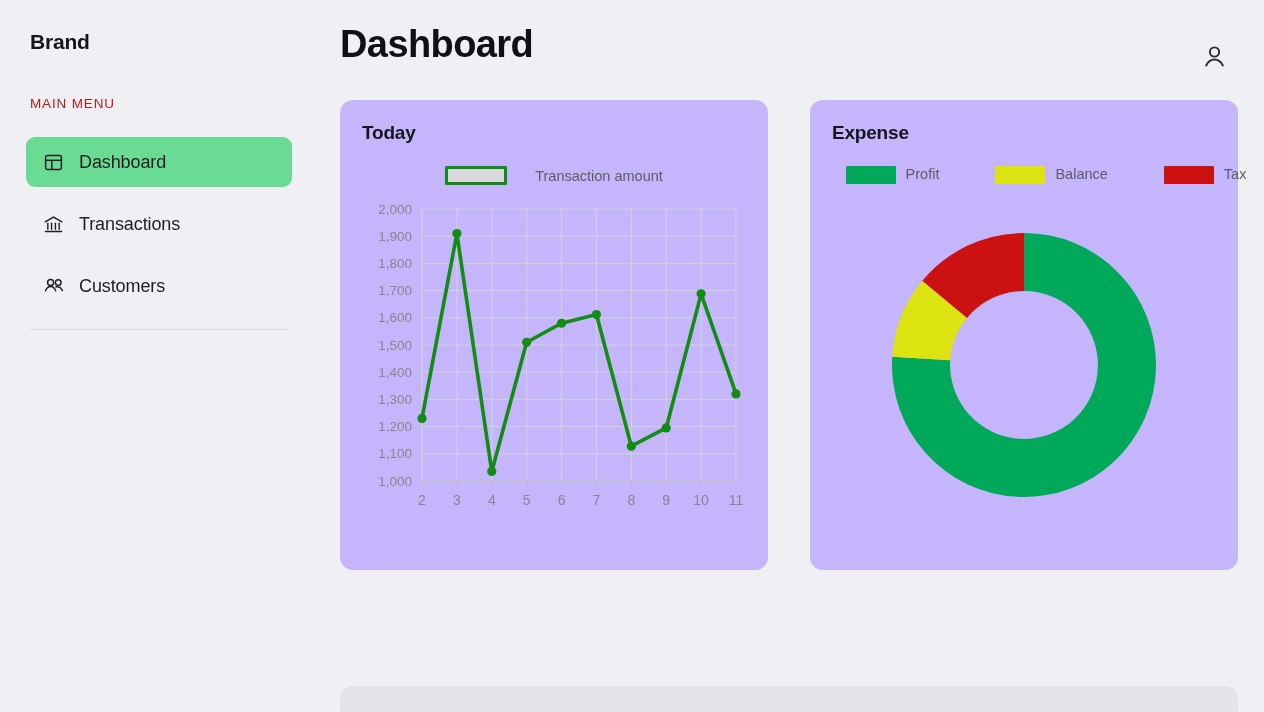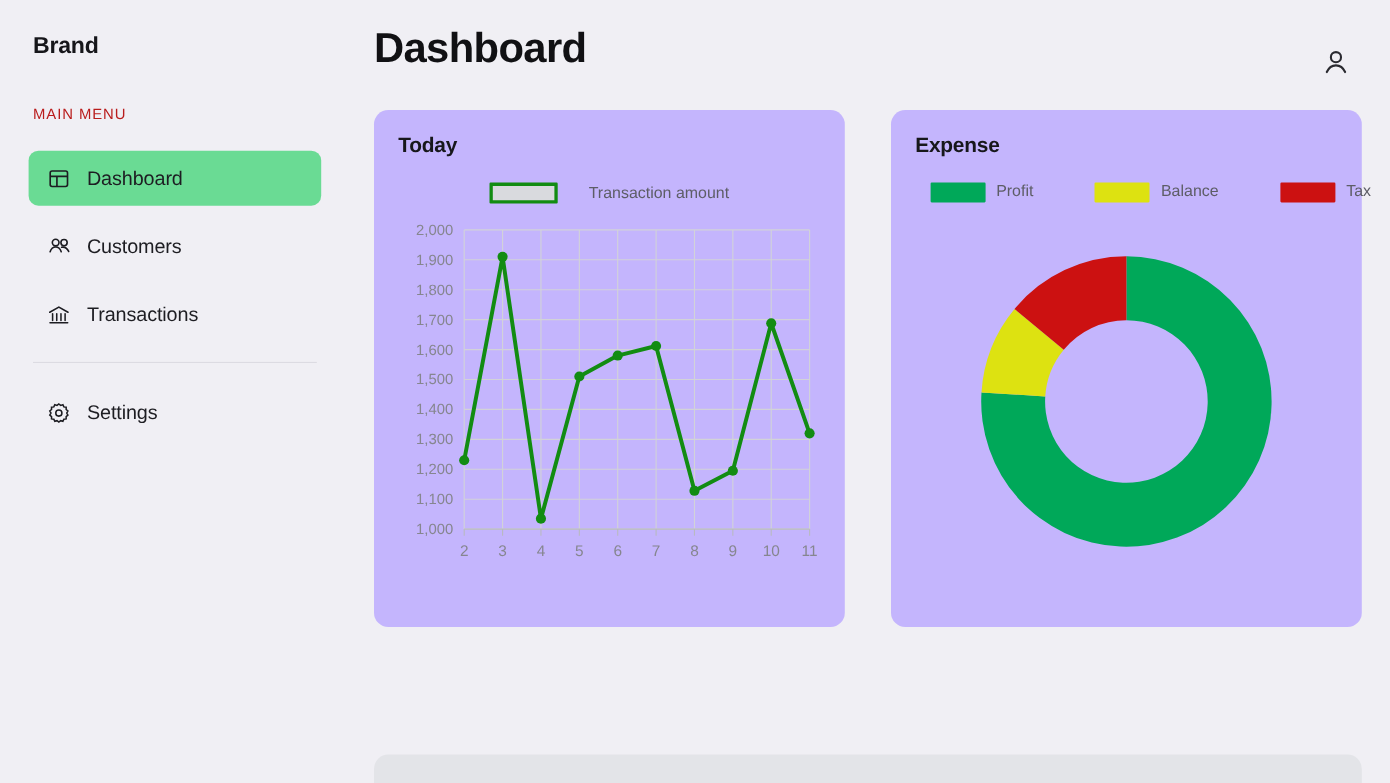--- a/index.html
+++ b/index.html
@@ -224,59 +224,50 @@
 
   <div class="nav-item active" style="background: rgb(106, 219, 148);">
     <span class="nav-icon">
       <svg width="21" height="21" viewBox="0 0 24 24" fill="none" stroke="#1d1d22" stroke-width="1.7">
         <rect x="3" y="4" width="18" height="16" rx="2"></rect>
         <line x1="3" y1="9.5" x2="21" y2="9.5"></line>
         <line x1="10" y1="9.5" x2="10" y2="20"></line>
       </svg>
     </span>
     <span class="nav-label">Dashboard</span>
-  </div>
-
-  <div class="nav-item">
-    <span class="nav-icon">
-      <svg width="22" height="22" viewBox="0 0 24 24" fill="none" stroke="#1d1d22" stroke-width="1.6" stroke-linecap="round">
-        <circle cx="8.3" cy="8.2" r="3.3"></circle>
-        <path d="M2.8 17.2 C3.9 14 6 12.6 8.3 12.6 C10.6 12.6 12.7 14 13.8 17.2"></path>
-        <circle cx="16.6" cy="8.2" r="3.1"></circle>
-        <path d="M14.2 12.9 C17.2 12.3 19.7 13.8 21.2 17"></path>
-      </svg>
-    </span>
-    <span class="nav-label">Customers</span>
   </div>
 
   <div class="nav-item">
     <span class="nav-icon">
       <svg width="21" height="21" viewBox="0 0 24 24" fill="none" stroke="#1d1d22" stroke-width="1.6" stroke-linecap="round">
         <path d="M2.5 9 L12 3.6 L21.5 9"></path>
         <line x1="5.5" y1="10.5" x2="5.5" y2="17.5"></line>
         <line x1="9.8" y1="10.5" x2="9.8" y2="17.5"></line>
         <line x1="14.2" y1="10.5" x2="14.2" y2="17.5"></line>
         <line x1="18.5" y1="10.5" x2="18.5" y2="17.5"></line>
         <line x1="2.8" y1="20" x2="21.2" y2="20"></line>
       </svg>
     </span>
     <span class="nav-label">Transactions</span>
   </div>
 
-  <div class="divider"></div>
-
   <div class="nav-item">
     <span class="nav-icon">
-      <svg width="21" height="21" viewBox="0 0 24 24" fill="none" stroke="#1d1d22" stroke-width="1.6">
-        <circle cx="12" cy="12" r="3.2"></circle>
-        <path d="M12 2.6 L13.9 4.1 L16.2 3.4 L17.2 5.6 L19.6 5.9 L19.6 8.3 L21.4 9.9 L20.2 12 L21.4 14.1 L19.6 15.7 L19.6 18.1 L17.2 18.4 L16.2 20.6 L13.9 19.9 L12 21.4 L10.1 19.9 L7.8 20.6 L6.8 18.4 L4.4 18.1 L4.4 15.7 L2.6 14.1 L3.8 12 L2.6 9.9 L4.4 8.3 L4.4 5.9 L6.8 5.6 L7.8 3.4 L10.1 4.1 Z"></path>
+      <svg width="22" height="22" viewBox="0 0 24 24" fill="none" stroke="#1d1d22" stroke-width="1.6" stroke-linecap="round">
+        <circle cx="8.3" cy="8.2" r="3.3"></circle>
+        <path d="M2.8 17.2 C3.9 14 6 12.6 8.3 12.6 C10.6 12.6 12.7 14 13.8 17.2"></path>
+        <circle cx="16.6" cy="8.2" r="3.1"></circle>
+        <path d="M14.2 12.9 C17.2 12.3 19.7 13.8 21.2 17"></path>
       </svg>
     </span>
-    <span class="nav-label">Settings</span>
-  </div>
+    <span class="nav-label">Customers</span>
+  </div>
+
+  <div class="divider"></div>
+
 
 </aside>
 
 <main class="main">
 
   <div class="topbar">
     <h1 class="page-title">Dashboard</h1>
     <button class="avatar-btn">
       <span>
         <svg width="27" height="27" viewBox="0 0 24 24" fill="none" stroke="#2a2a30" stroke-width="1.7" stroke-linecap="round">

